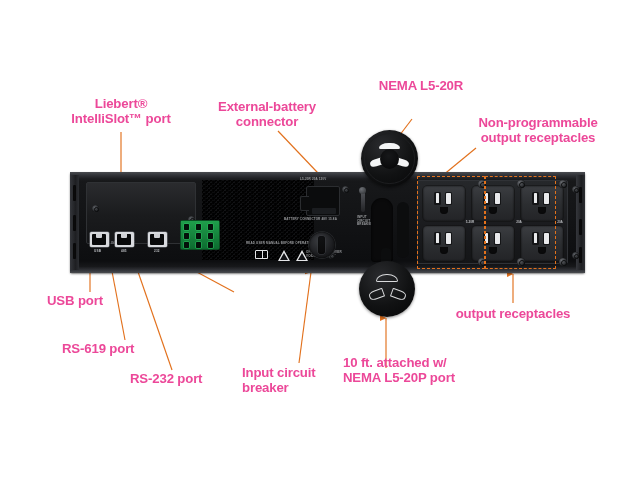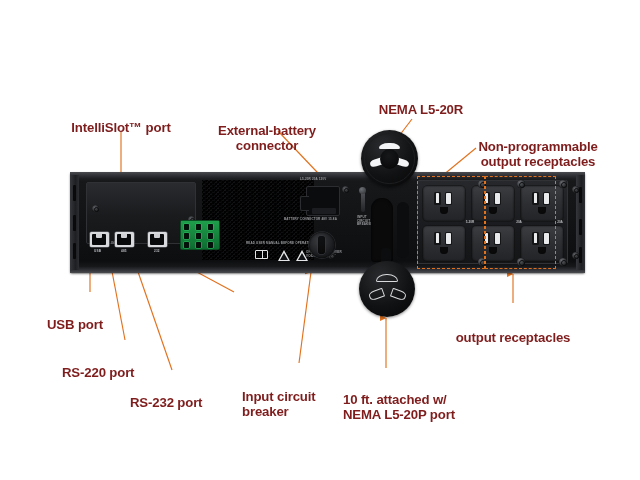--- a/index.html
+++ b/index.html
@@ -4,27 +4,26 @@
 <style>
   * { margin:0; padding:0; box-sizing:border-box; }
   html,body { width:640px; height:480px; background:#ffffff; overflow:hidden; }
   body { font-family:"Liberation Sans", sans-serif; }
 
   #stage { position:relative; width:640px; height:480px; background:#fff; }
 
   
   .lbl {
     position:absolute;
-    color:#7f1d1d;
+    color:#ec4899;
     font-weight:bold;
     font-size:13.2px;
     line-height:15.4px;
     letter-spacing:-0.15px;
     white-space:nowrap;
-    margin-top:24px;
   }
   .lbl.c { text-align:center; }
   .lbl.l { text-align:left; }
 
   
   #leaders { position:absolute; left:0; top:0; width:640px; height:480px; overflow:visible; }
 
   
   #chassis {
     position:absolute; left:70px; top:172px; width:515px; height:101px;
@@ -450,20 +449,21 @@
 
   <div class="twistTail" style="left:381px;top:248px;height:18px;background:#0c0d0e;border-radius:4px;"></div>
   <div class="twist" id="twistP" style="left:359px;top:261px;width:56px;height:56px;">
     <div class="body"></div>
     <div class="sl slTop"></div>
     <div class="sl slL"></div>
     <div class="sl slR"></div>
   </div>
 
   <div class="lbl c" style="left:41px;top:96px;width:160px;">
+    <div><span>Liebert®</span></div>
     <div><span>IntelliSlot™ port</span></div>
   </div>
 
   <div class="lbl c" style="left:198px;top:99px;width:138px;">
     <div><span>External-battery</span></div>
     <div><span>connector</span></div>
   </div>
 
   <div class="lbl c" style="left:351px;top:78px;width:140px;">
     <div><span>NEMA L5-20R</span></div>
@@ -472,34 +472,34 @@
   <div class="lbl c" style="left:440px;top:115px;width:196px;">
     <div><span>Non-programmable</span></div>
     <div><span>output receptacles</span></div>
   </div>
 
   <div class="lbl l" style="left:47px;top:293px;">
     <span>USB port</span>
   </div>
 
   <div class="lbl l" style="left:62px;top:341px;">
-    <span>RS-220 port</span>
+    <span>RS-619 port</span>
   </div>
 
   <div class="lbl l" style="left:130px;top:371px;">
     <span>RS-232 port</span>
   </div>
 
 
   <div class="lbl l" style="left:242px;top:365px;">
     <div><span>Input circuit</span></div>
     <div><span>breaker</span></div>
   </div>
 
-  <div class="lbl l" style="left:343px;top:368px;">
+  <div class="lbl l" style="left:343px;top:355px;">
     <div><span>10 ft. attached w/</span></div>
     <div><span>NEMA L5-20P port</span></div>
   </div>
 
   <div class="lbl c" style="left:415px;top:306px;width:196px;">
     <div><span>output receptacles</span></div>
   </div>
 
 </div>
 

